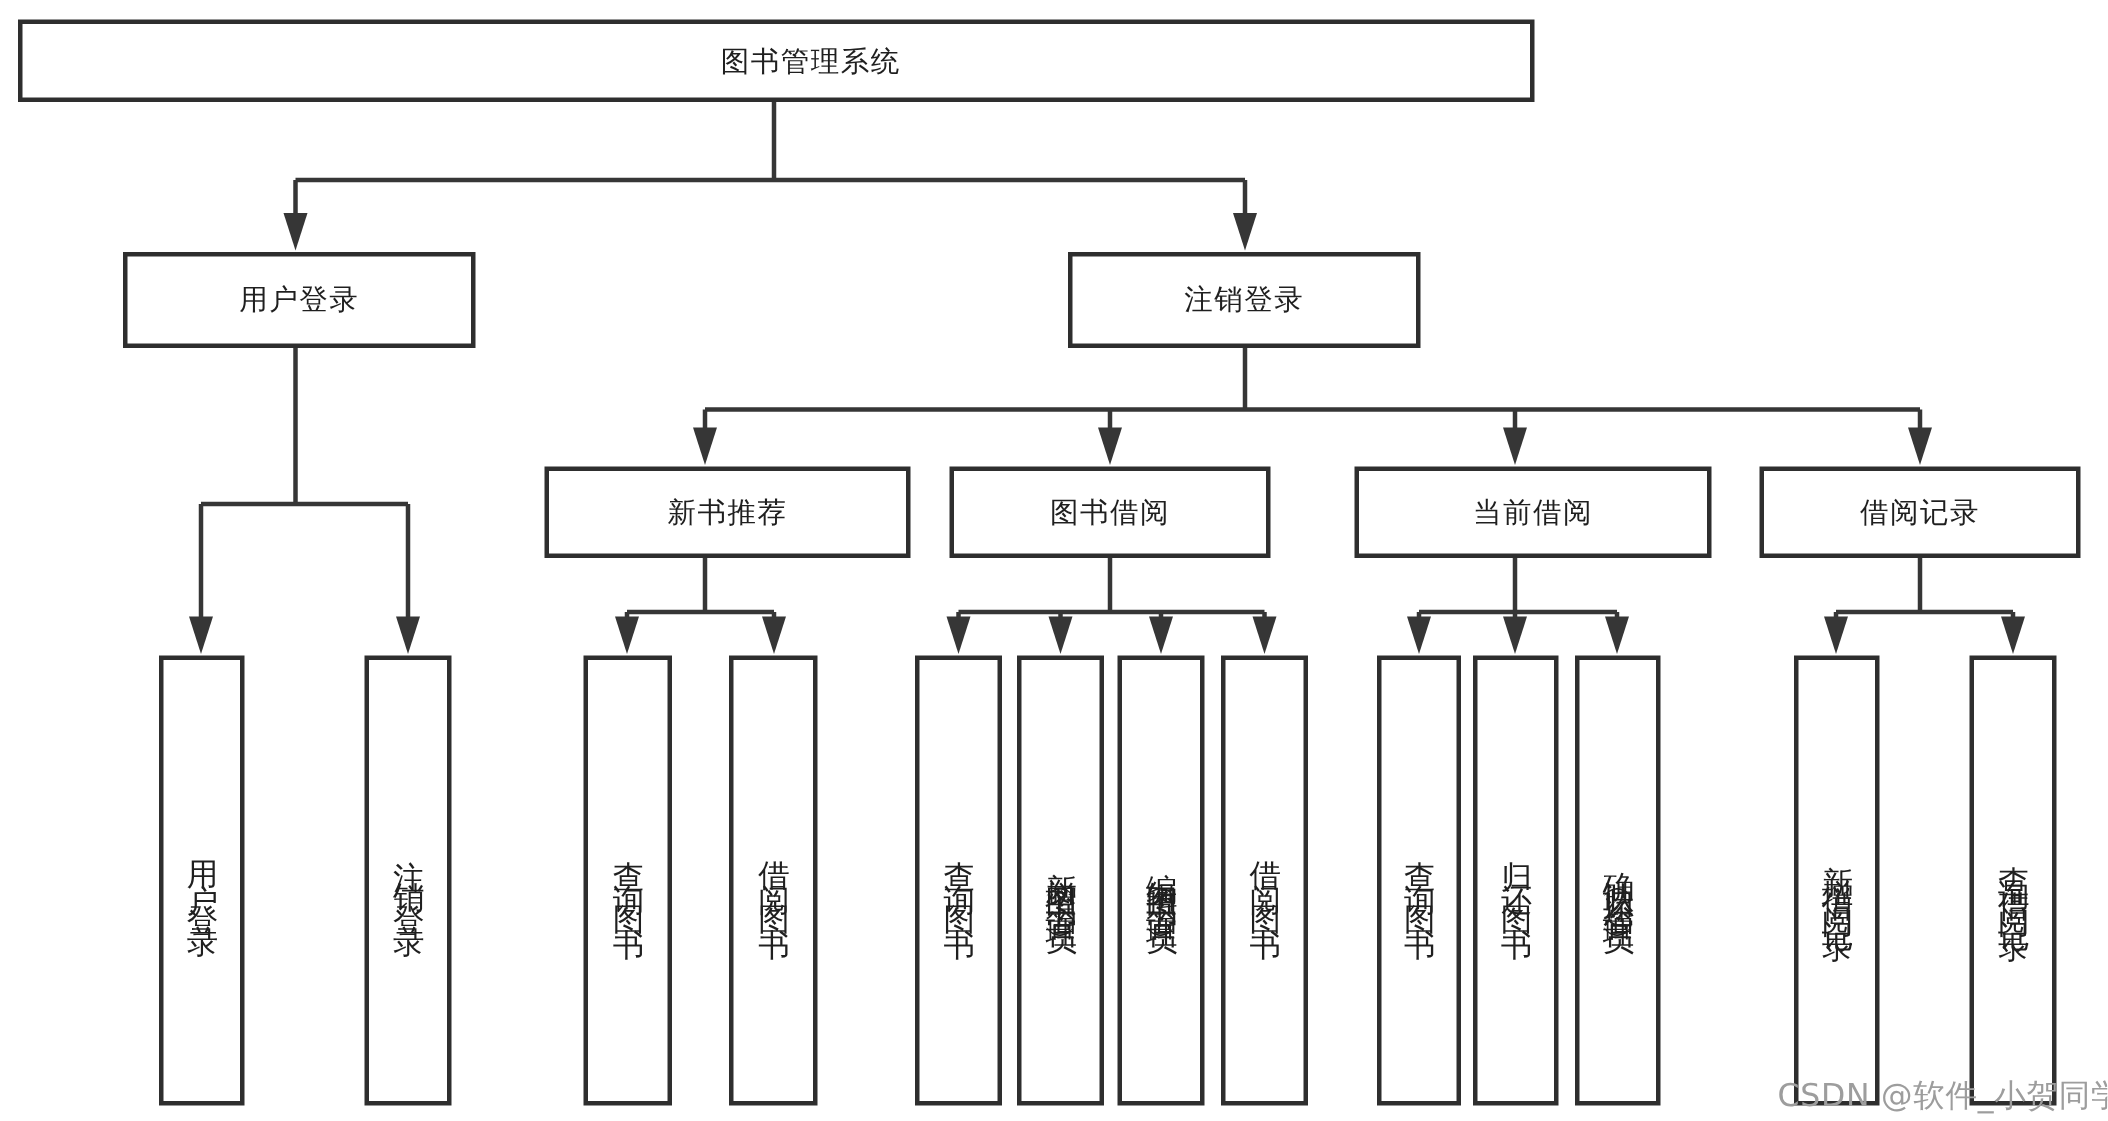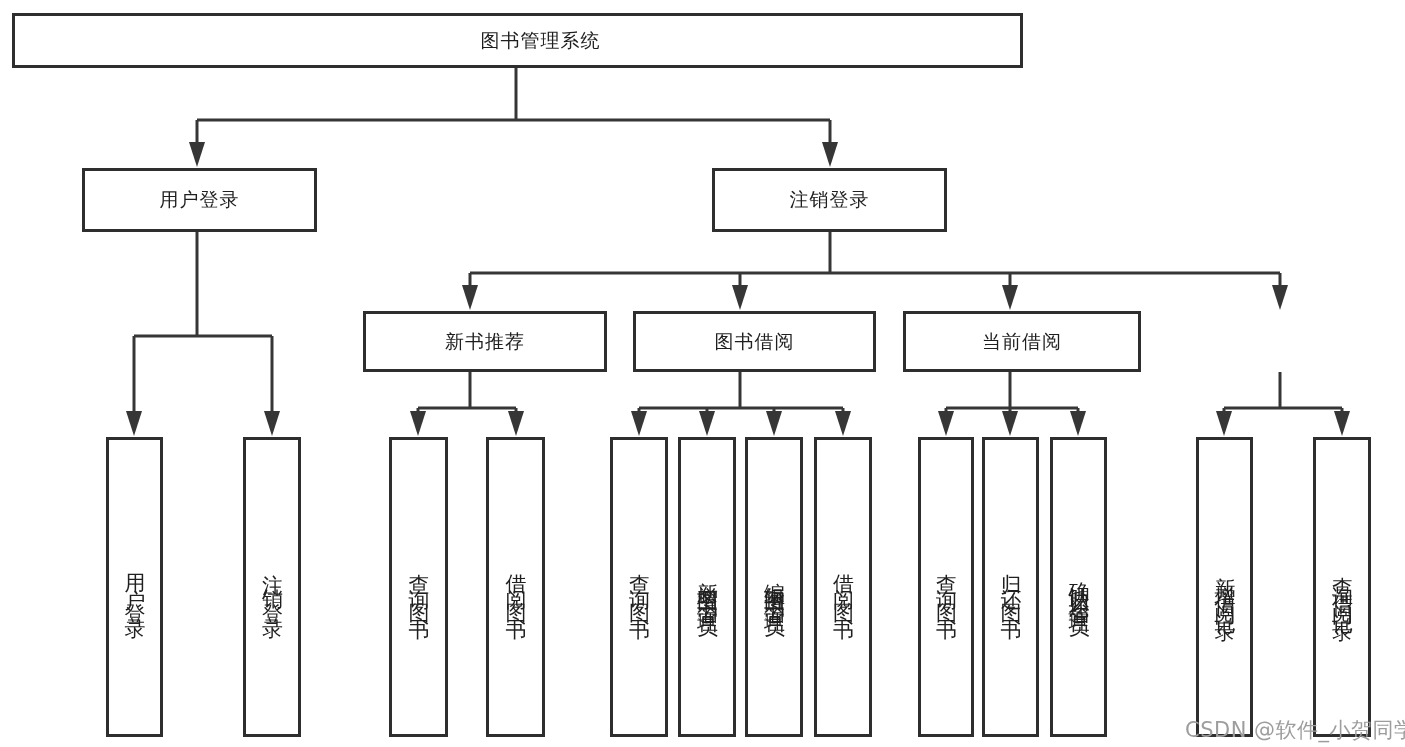--- a/index.html
+++ b/index.html
@@ -123,25 +123,28 @@
   <div class="box" style="left:82px;top:168px;width:235px;height:64px;">
     <span class="h-label">用户登录</span>
   </div>
   <div class="box" style="left:712px;top:168px;width:235px;height:64px;">
     <span class="h-label">注销登录</span>
   </div>
 
   <div class="box" style="left:363px;top:311px;width:244px;height:61px;">
     <span class="h-label">新书推荐</span>
   </div>
-  <div class="box" style="left:633px;top:311px;width:243px;height:61px;">
+  <div class="box" style="left:633px;top:311px;width:214px;height:61px;">
     <span class="h-label">图书借阅</span>
   </div>
   <div class="box" style="left:903px;top:311px;width:238px;height:61px;">
     <span class="h-label">当前借阅</span>
+  </div>
+  <div class="box" style="left:1173px;top:311px;width:214px;height:61px;">
+    <span class="h-label">借阅记录</span>
   </div>
 
   <div class="box vbox" style="left:106px;top:437px;width:57px;height:300px;">
     <span class="v-label" style="letter-spacing: 15px;">用户登录</span>
   </div>
   <div class="box vbox" style="left:243px;top:437px;width:58px;height:300px;">
     <span class="v-label" style="letter-spacing: 15px;">注销登录</span>
   </div>
 
   <div class="box vbox" style="left:389px;top:437px;width:59px;height:300px;">

